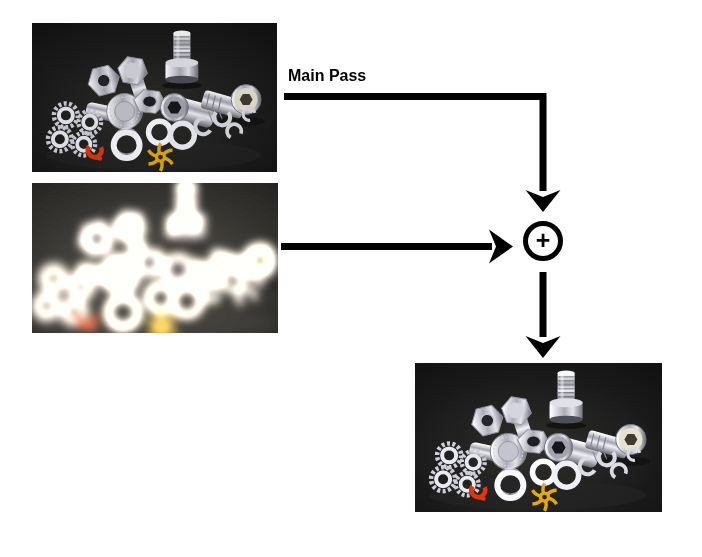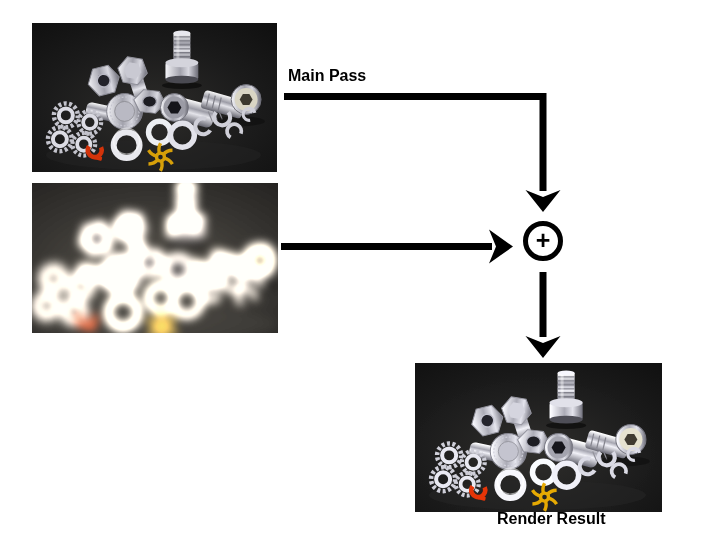--- a/index.html
+++ b/index.html
@@ -210,21 +210,20 @@
     </svg>
   </div>
 
   <div class="img-panel scene-result" id="result-image">
     <svg viewBox="0 0 246 150" preserveAspectRatio="none">
       <use href="#fastenerScene"></use>
     </svg>
   </div>
 
   <div class="flow-label" id="main-pass-label">Main Pass</div>
-  <div class="flow-label" id="result-label">Render Result</div>
 
   <svg class="arrows-layer">
 
     <path d="M284 96.5 H543 V191" stroke="#000000" stroke-width="7" fill="none"></path>
     <polygon points="525.5,190 543,212 560.5,190 543,197" fill="#000000"></polygon>
 
     <path d="M281 246.5 H492" stroke="#000000" stroke-width="7" fill="none"></path>
     <polygon points="489,229.5 513,246.5 489,263.5 496,246.5" fill="#000000"></polygon>
 
     <path d="M543 272 V337" stroke="#000000" stroke-width="7" fill="none"></path>

